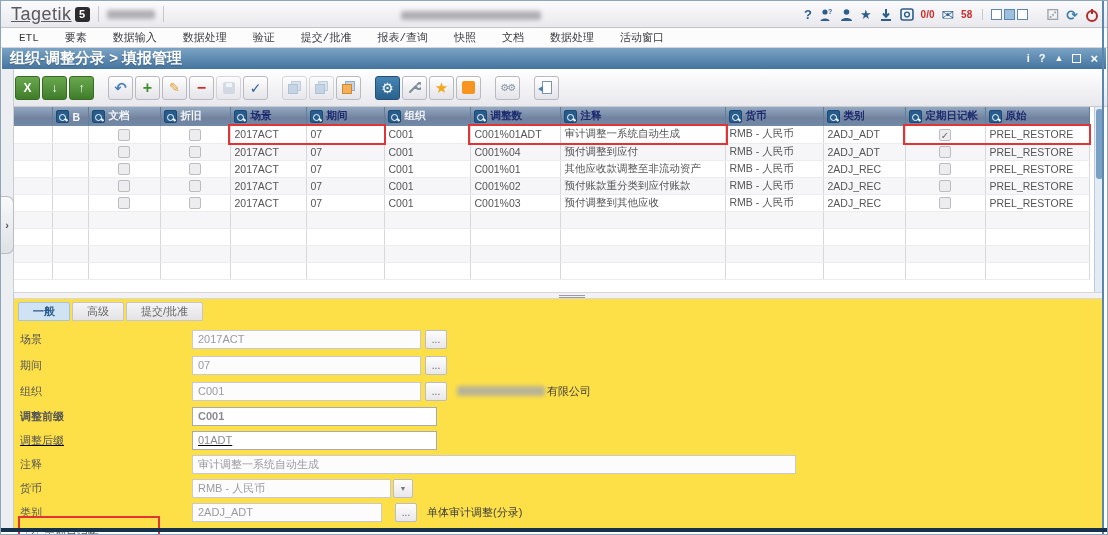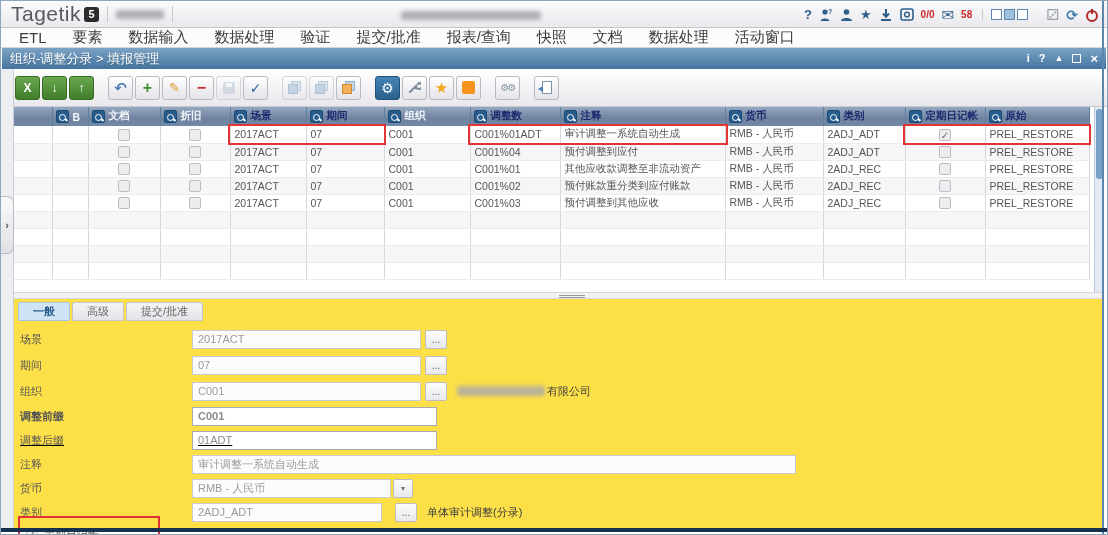--- a/index.html
+++ b/index.html
@@ -2,43 +2,43 @@
 <html><head>
 <meta charset="utf-8">
 <style>
   html,body{margin:0;padding:0;background:#fff;}
   *{box-sizing:border-box;font-family:"Liberation Sans","DejaVu Sans",sans-serif;}
   .window{position:relative;width:1108px;height:535px;border:1px solid #8fa5ba;background:#fff;overflow:hidden;}
 
   
   .topbar{position:absolute;left:0;top:0;width:100%;height:27px;background:linear-gradient(#fbfbfc,#e9e9ee);border-bottom:1px solid #c3c3c8;display:flex;align-items:center;}
   .logo{display:flex;align-items:center;margin-left:10px;}
-  .logo-text{font-size:21px;color:#5a5a5e;letter-spacing:.5px;}
+  .logo-text{font-size:18px;color:#5a5a5e;letter-spacing:.5px;text-decoration:underline;}
   .logo-badge{display:inline-block;margin-left:3px;width:15px;height:15px;background:#2b2b2e;color:#fff;font-size:11px;font-weight:bold;text-align:center;line-height:15px;border-radius:3px;}
   .vsep{width:1px;height:16px;background:#c8c8cd;margin:0 8px;}
   .blur{background:#9a9a9e;filter:blur(2px);border-radius:2px;opacity:.75;}
   .blur-a{width:48px;height:9px;}
   .blur-b{width:140px;height:9px;position:absolute;left:400px;top:10px;}
   .top-icons{position:absolute;right:8px;top:0;height:27px;display:flex;align-items:center;gap:7px;}
   .ti{color:#2e5f8a;font-size:13px;font-weight:bold;cursor:pointer;line-height:1;}
   .ti.red{color:#cc2b2b;font-size:10px;font-weight:bold;}
   .ti svg{display:block;}
   .winsq-group{display:flex;gap:2px;margin:0 3px;padding:0 8px;border-left:1px solid #c8c8cd;}
   .winsq{width:11px;height:11px;border:1px solid #5d87ae;background:#fff;}
   .winsq.filled{background:#9cc0dd;}
   .dice{color:#9aa2aa;font-size:15px;}
   .refresh{color:#3f7fae;font-size:14px;}
 
   
   .menubar{position:absolute;left:0;top:27px;width:100%;height:20px;background:#fcfcfd;border-bottom:1px solid #d6d6da;display:flex;align-items:center;padding-left:18px;gap:26px;}
-  .menu-item{font-size:15px;color:#3b3b3e;cursor:pointer;white-space:nowrap;}
+  .menu-item{font-size:11px;color:#3b3b3e;cursor:pointer;white-space:nowrap;font-family:Liberation Mono, monospace;}
 
   
   .titlebar{position:absolute;left:1px;top:47px;width:calc(100% - 2px);height:21px;background:linear-gradient(#7ba3c4,#44749f);display:flex;align-items:center;padding:0 8px;}
-  .titlebar .title{color:#fff;font-size:13px;font-weight:normal;text-shadow:0 1px 1px rgba(0,0,0,.25);}
+  .titlebar .title{color:#fff;font-size:15px;font-weight:bold;text-shadow:0 1px 1px rgba(0,0,0,.25);}
   .tb-icons{margin-left:auto;display:flex;align-items:center;gap:9px;}
   .tb-ic{color:#fff;font-size:11px;font-weight:bold;cursor:pointer;line-height:1;}
   .maxbox{width:9px;height:9px;border:1px solid #fff;display:inline-block;}
 
   
   .toolbar{position:absolute;left:0;top:68px;width:100%;height:38px;background:linear-gradient(#ffffff,#e8e8ed);border-bottom:1px solid #c9c9cf;display:flex;align-items:center;padding-left:14px;}
   .tgroup{display:flex;gap:2px;margin-right:14px;}
   .tbtn{width:25px;height:24px;border:1px solid #b9b9c0;border-radius:3px;background:linear-gradient(#ffffff,#e3e3e9);display:flex;align-items:center;justify-content:center;cursor:pointer;font-size:14px;line-height:1;}
   .tbtn.green{background:linear-gradient(#6aa84f,#3f7d2a);border-color:#366b24;color:#fff;font-weight:bold;font-size:12px;}
   .tbtn.blue-bg{background:linear-gradient(#4585b5,#2a608c);border-color:#235176;color:#fff;font-size:14px;}

